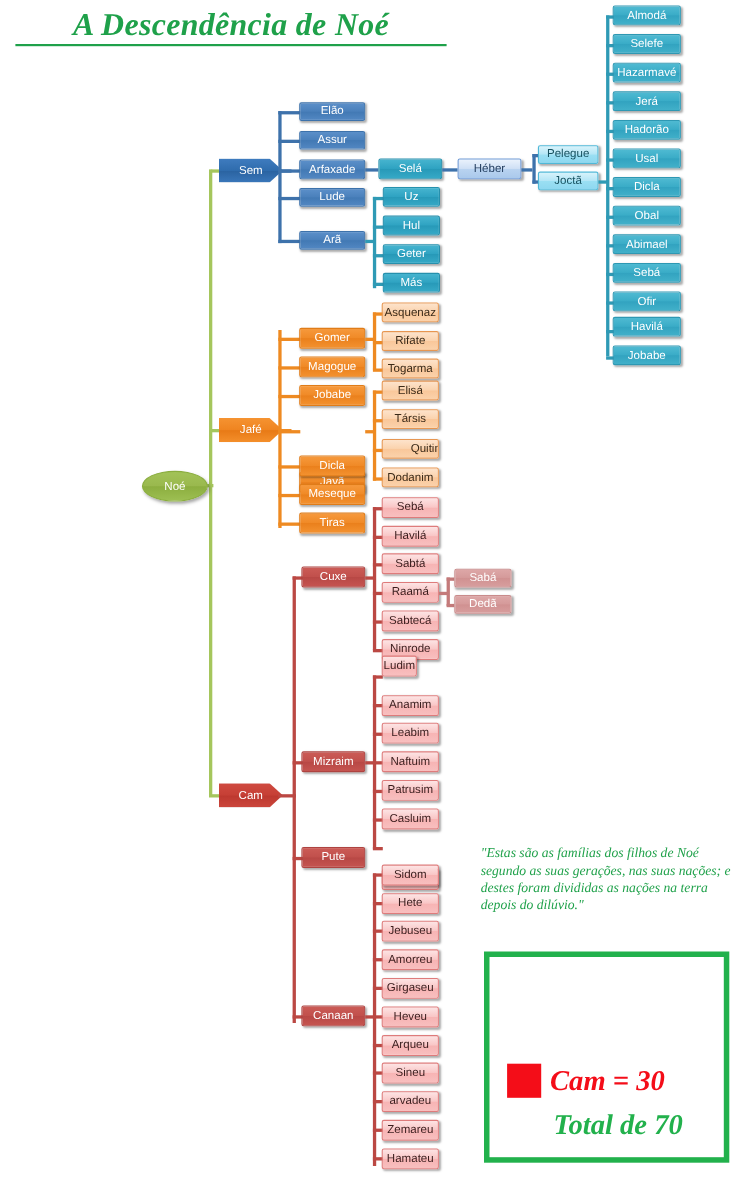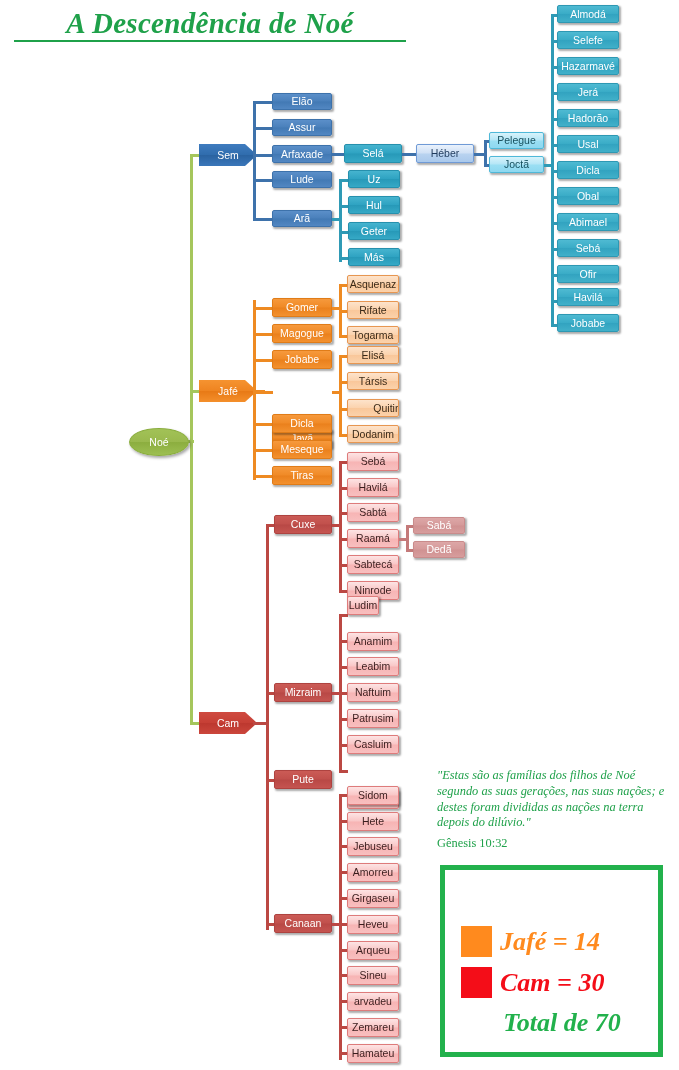--- a/index.html
+++ b/index.html
@@ -475,27 +475,22 @@
       <span>arvadeu</span>
     </div>
   <div class="node lv3-cam" style="left:347px;top:1018px;width:52px;height:19px;">
       <span>Zemareu</span>
     </div>
   <div class="node lv3-cam" style="left:347px;top:1044px;width:52px;height:19px;">
       <span>Hamateu</span>
     </div>
 
   <div class="quote">"Estas são as famílias dos filhos de Noé segundo as suas gerações, nas suas nações; e destes foram divididas as nações na terra depois do dilúvio."</div>
-  <div class="quote-ref">Gênesis 10:32</div>
 
   <div class="legend">
-    <div class="legend-row" style="top:56px;">
-      <span class="sw" style="background:#FF8A1E;"></span>
-      <span class="legend-txt" style="color:#FF8A1E;">Jafé = 14</span>
-    </div>
     <div class="legend-row" style="top:97px;">
       <span class="sw" style="background:#F40D18;"></span>
       <span class="legend-txt" style="color:#F40D18;">Cam = 30</span>
     </div>
     <div class="legend-total">Total de 70</div>
   </div>
 
 </div>
 
 </body></html>

